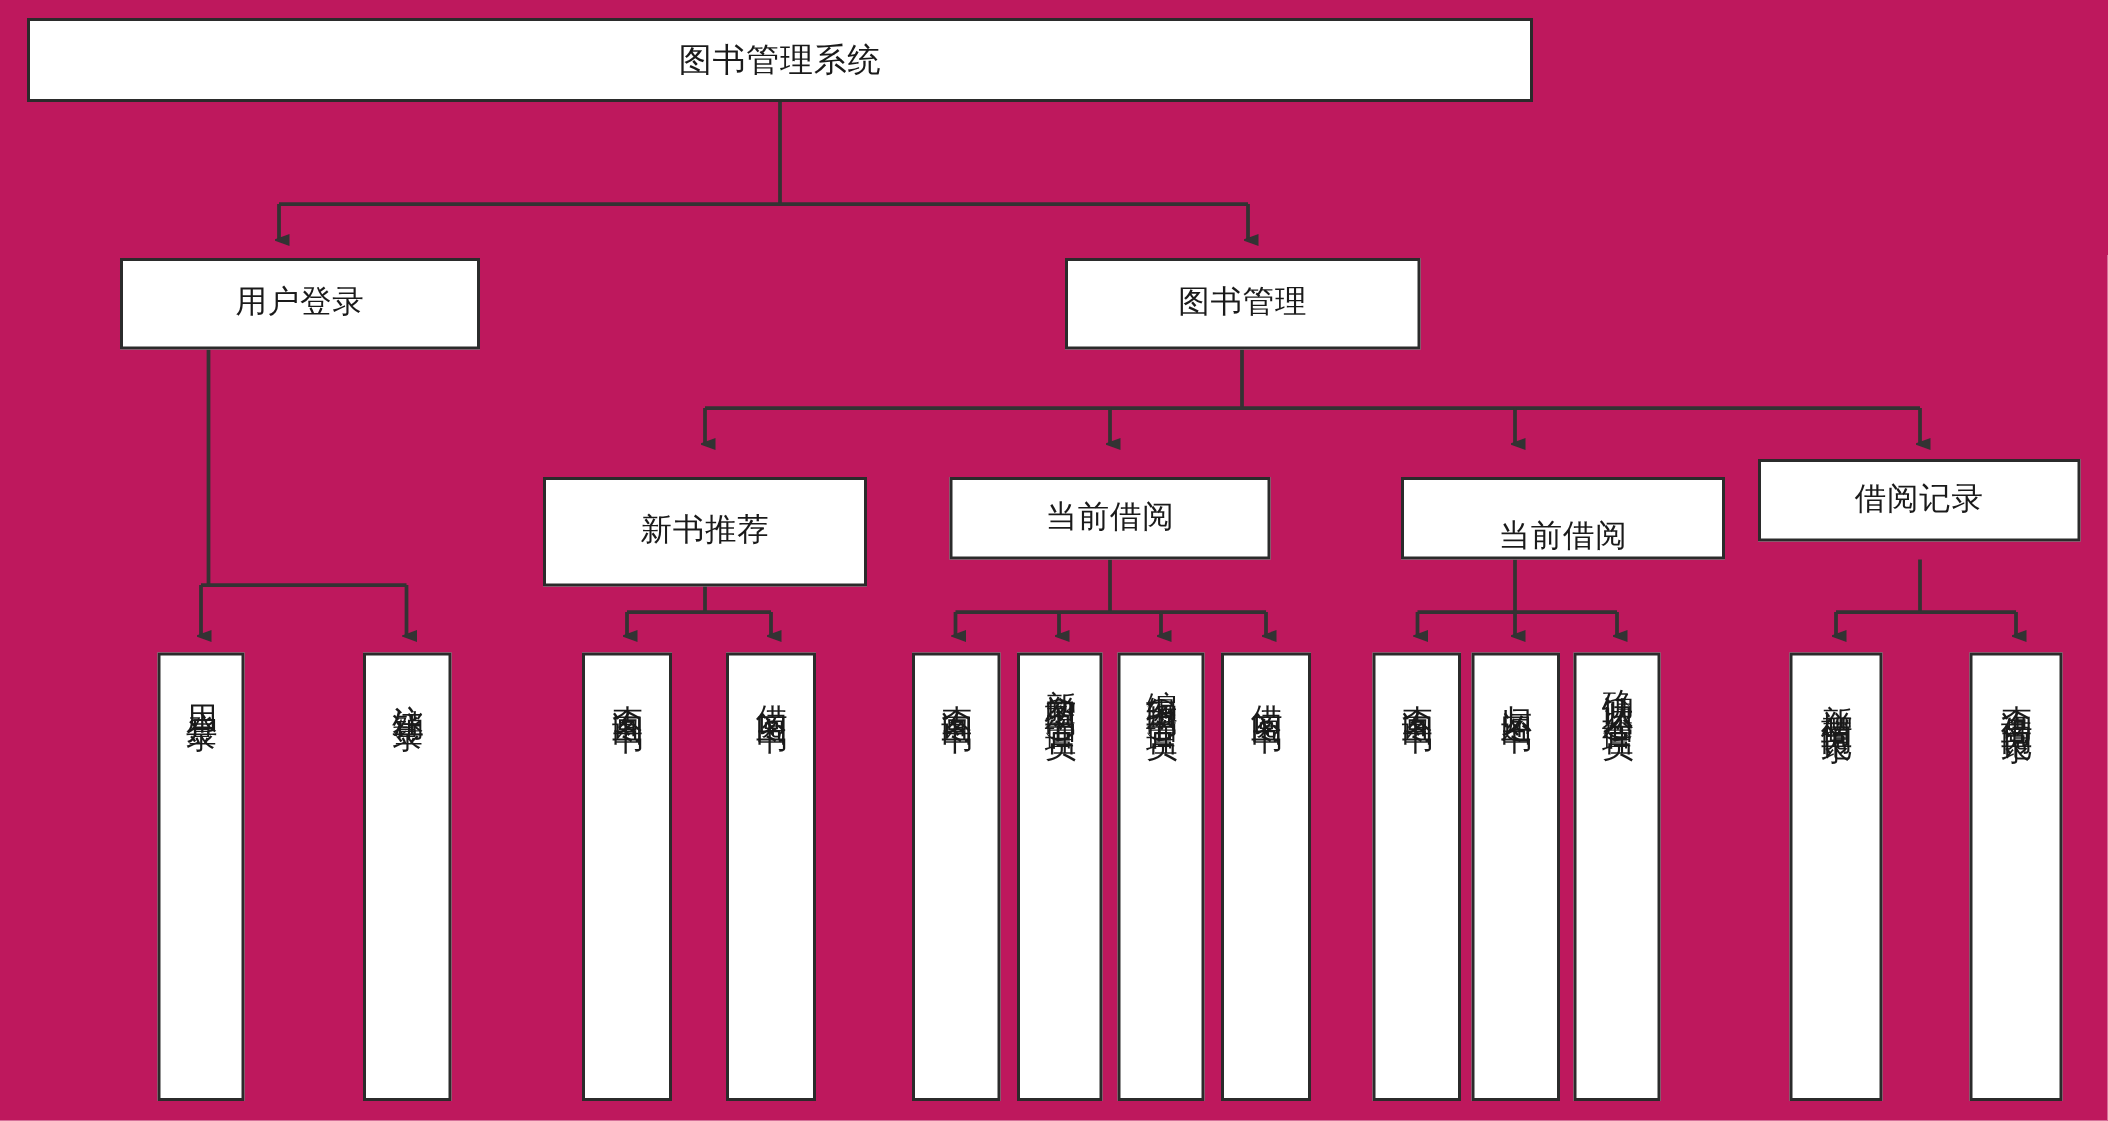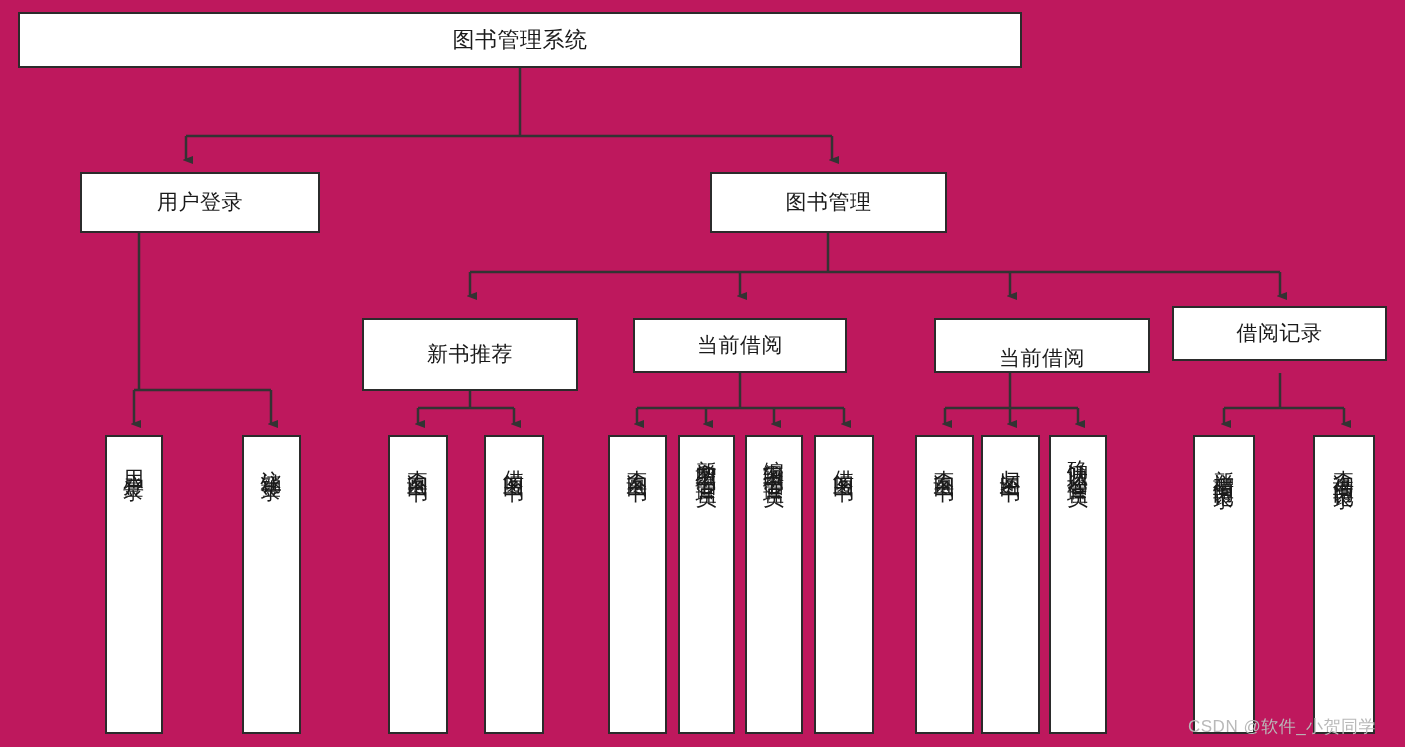--- a/index.html
+++ b/index.html
@@ -171,15 +171,14 @@
     <span class="lbl">确认归还（管理员）</span>
   </div>
 
   <div class="node vert" style="left:1193px;top:435px;width:62px;height:299px;">
     <span class="lbl">新增借阅记录</span>
   </div>
   <div class="node vert" style="left:1313px;top:435px;width:62px;height:299px;">
     <span class="lbl">查询借阅记录</span>
   </div>
 
-  <div class="watermark" style="left:1188px;top:715px;">CSDN @软件_小贺同学</div>
 
 </div>
 
 </body></html>

